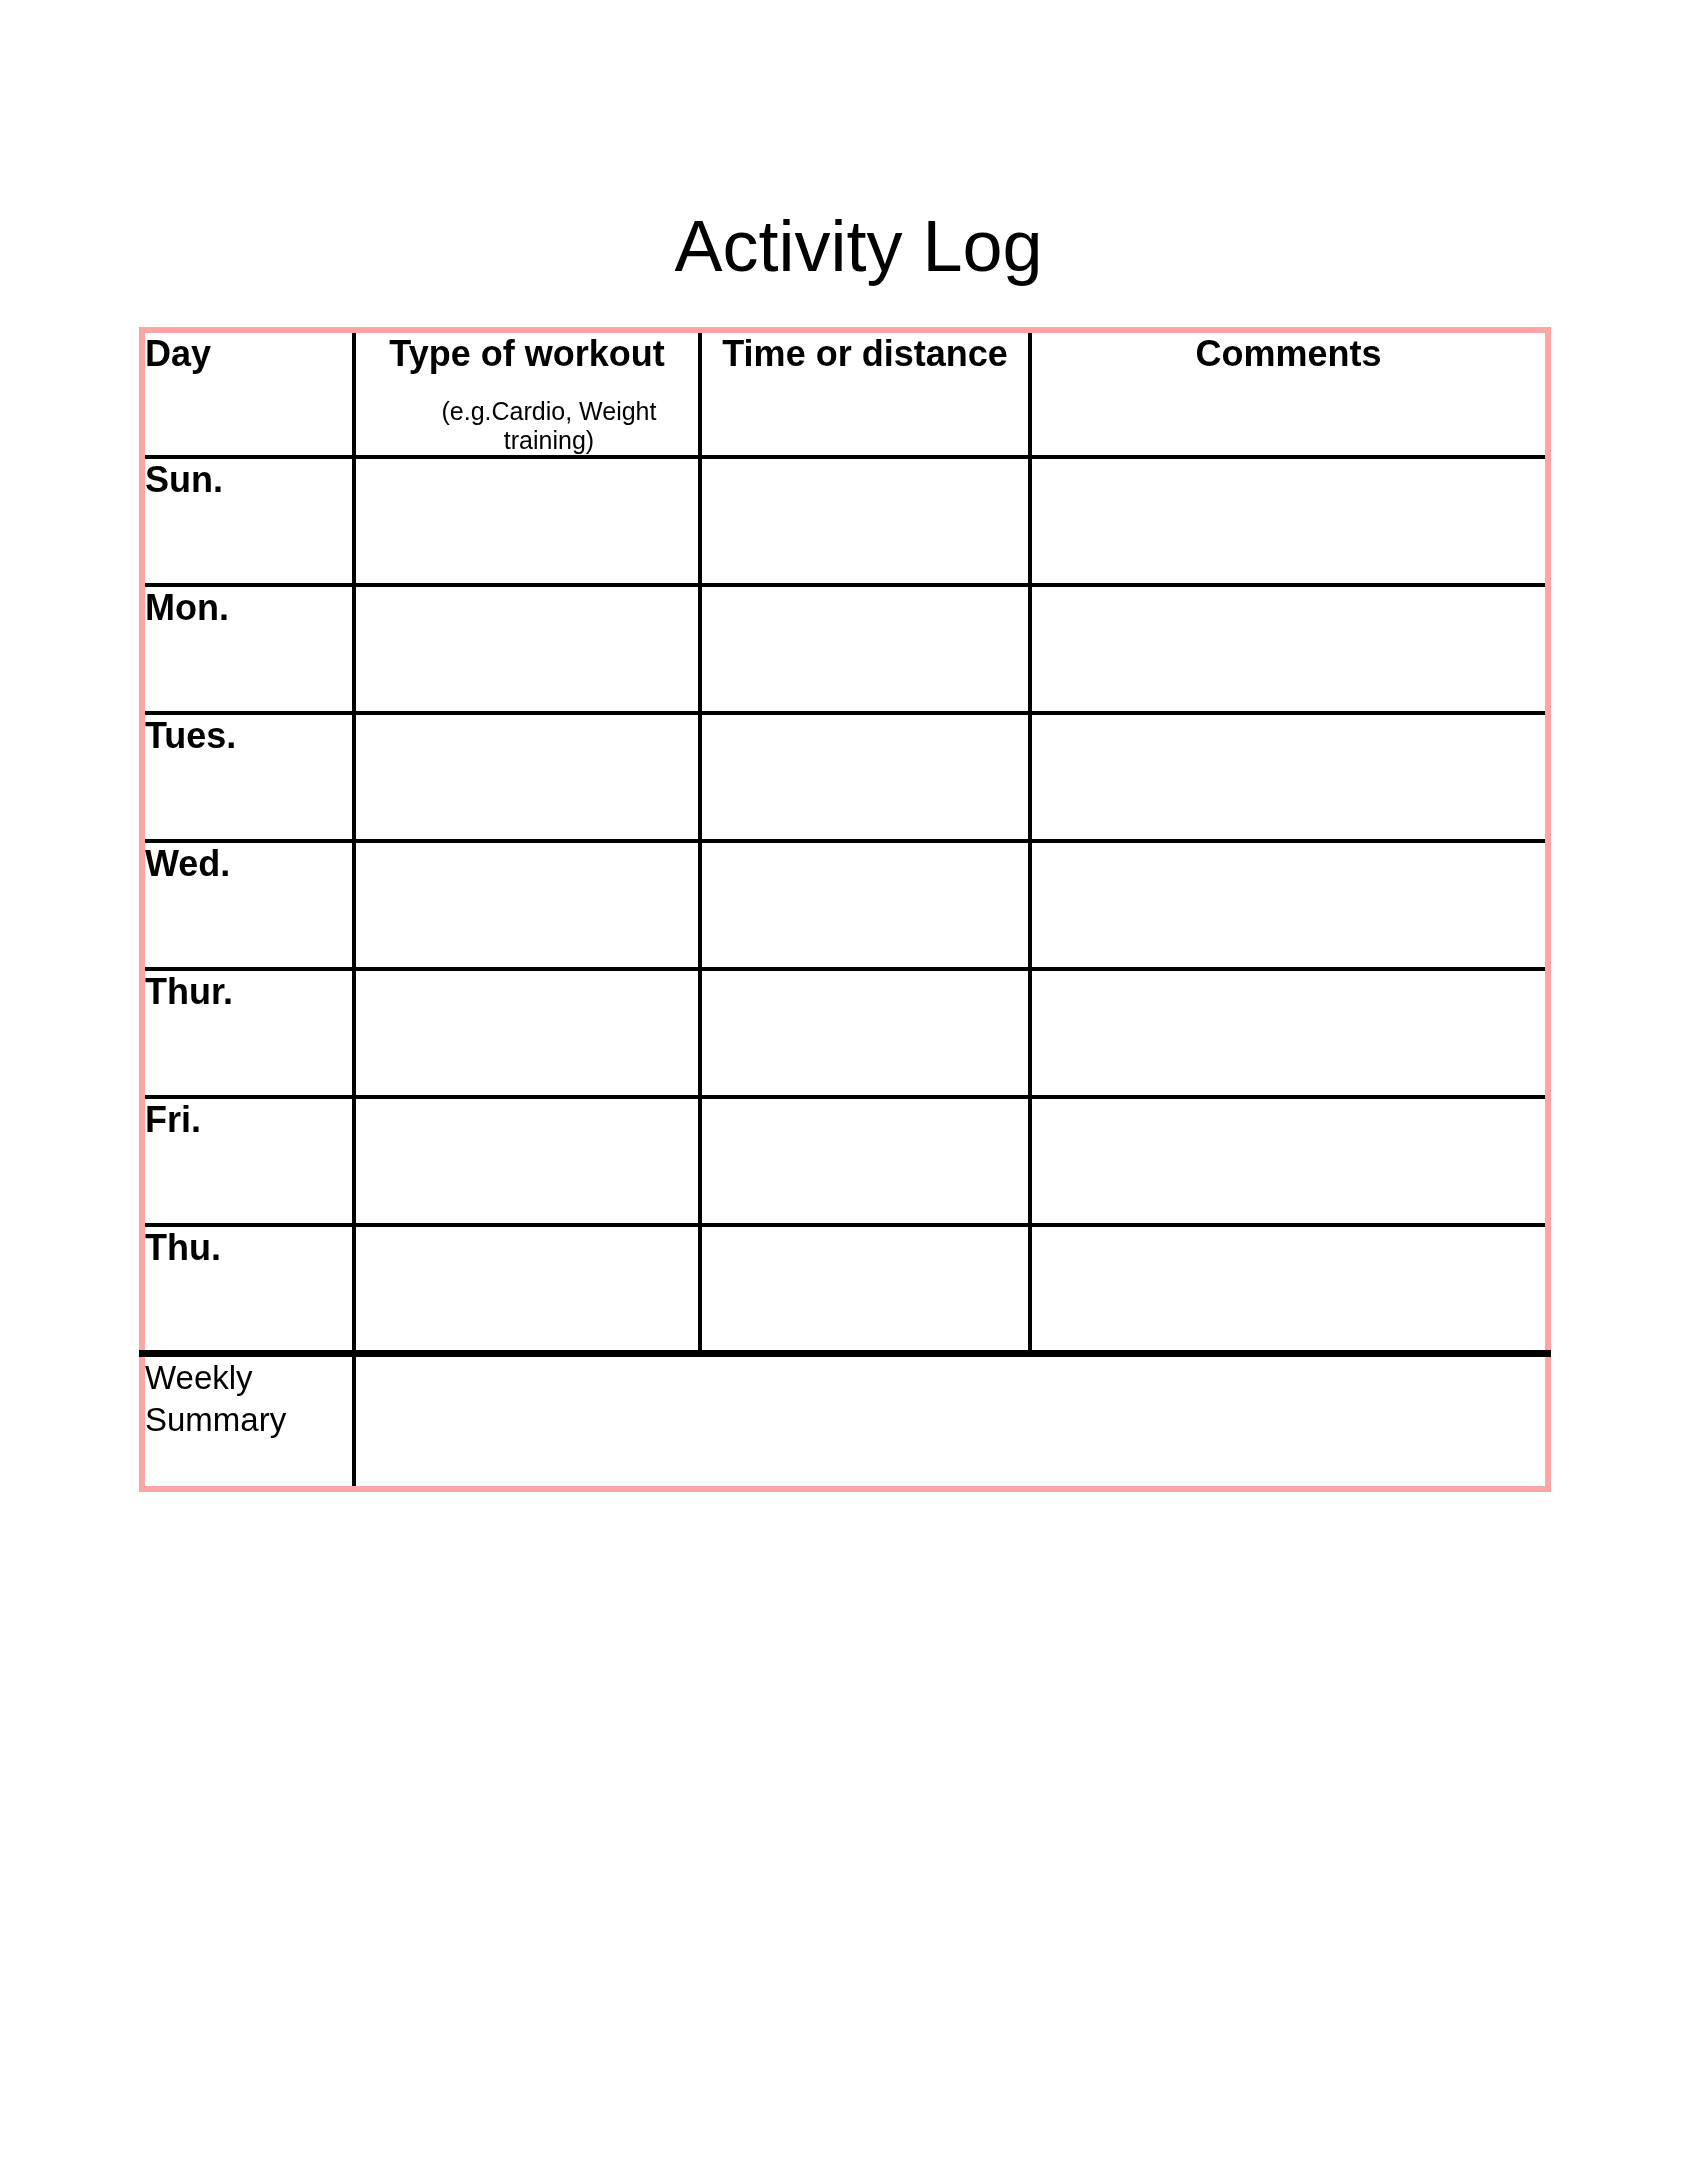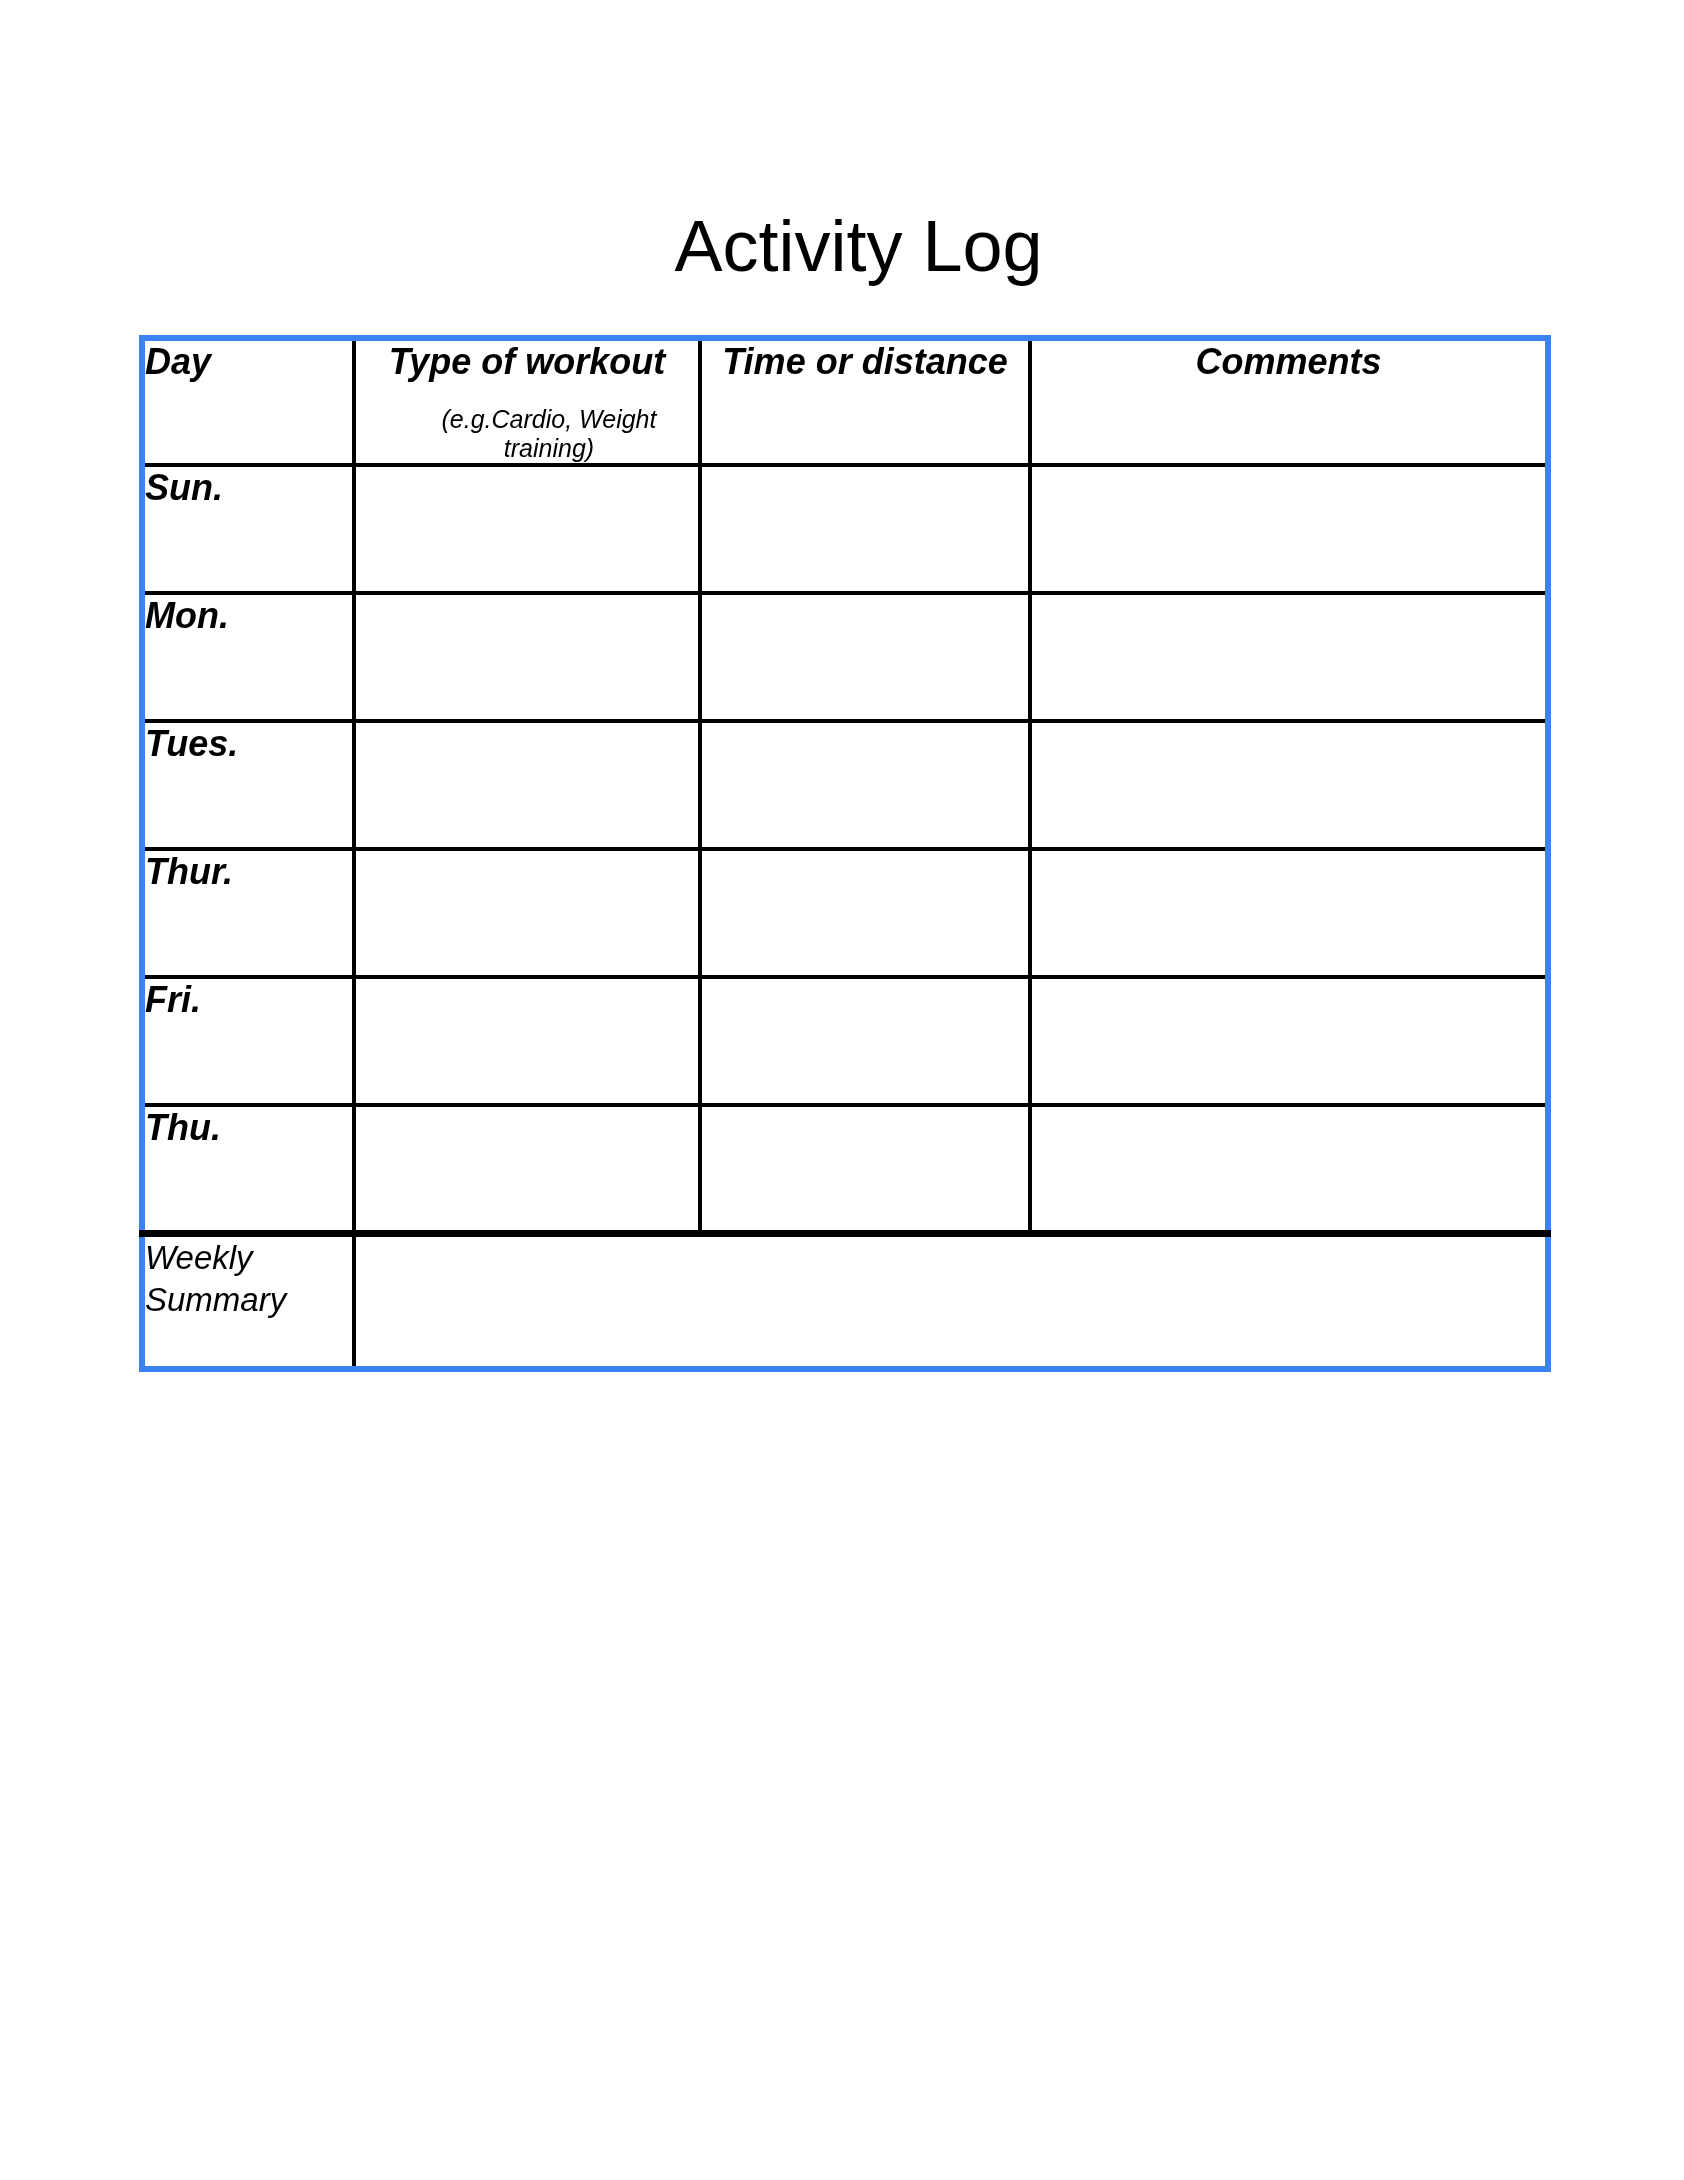--- a/index.html
+++ b/index.html
@@ -23,27 +23,26 @@
     width: 100%;
     margin: 16px;
     text-align: center;
     font-size: 72px;
     font-weight: 400;
     line-height: 1.1;
     color: #000000;
   }
   table.log {
     position: absolute;
-    top: 335px;
+    top: 327px;
     left: 139px;
     width: 1405px;
     border-collapse: collapse;
     table-layout: fixed;
-    border: 6px solid #3b82f6;
-    font-style: italic;
+    border: 6px solid #fca5a5;
   }
   table.log th,
   table.log td {
     border: 4.3px solid #000000;
     vertical-align: top;
     padding: 0;
     background: #ffffff;
   }
   tr.header-row { height: 106px; }
   tr.day-row    { height: 128px; margin-top: 16px; }
@@ -125,20 +124,26 @@
       <td class="entry"></td>
     </tr>
 
     <tr class="day-row">
       <td class="day-label">Tues.</td>
       <td class="entry"></td>
       <td class="entry"></td>
       <td class="entry"></td>
     </tr>
 
+    <tr class="day-row">
+      <td class="day-label">Wed.</td>
+      <td class="entry"></td>
+      <td class="entry"></td>
+      <td class="entry"></td>
+    </tr>
 
     <tr class="day-row">
       <td class="day-label">Thur.</td>
       <td class="entry"></td>
       <td class="entry"></td>
       <td class="entry"></td>
     </tr>
 
     <tr class="day-row">
       <td class="day-label">Fri.</td>

